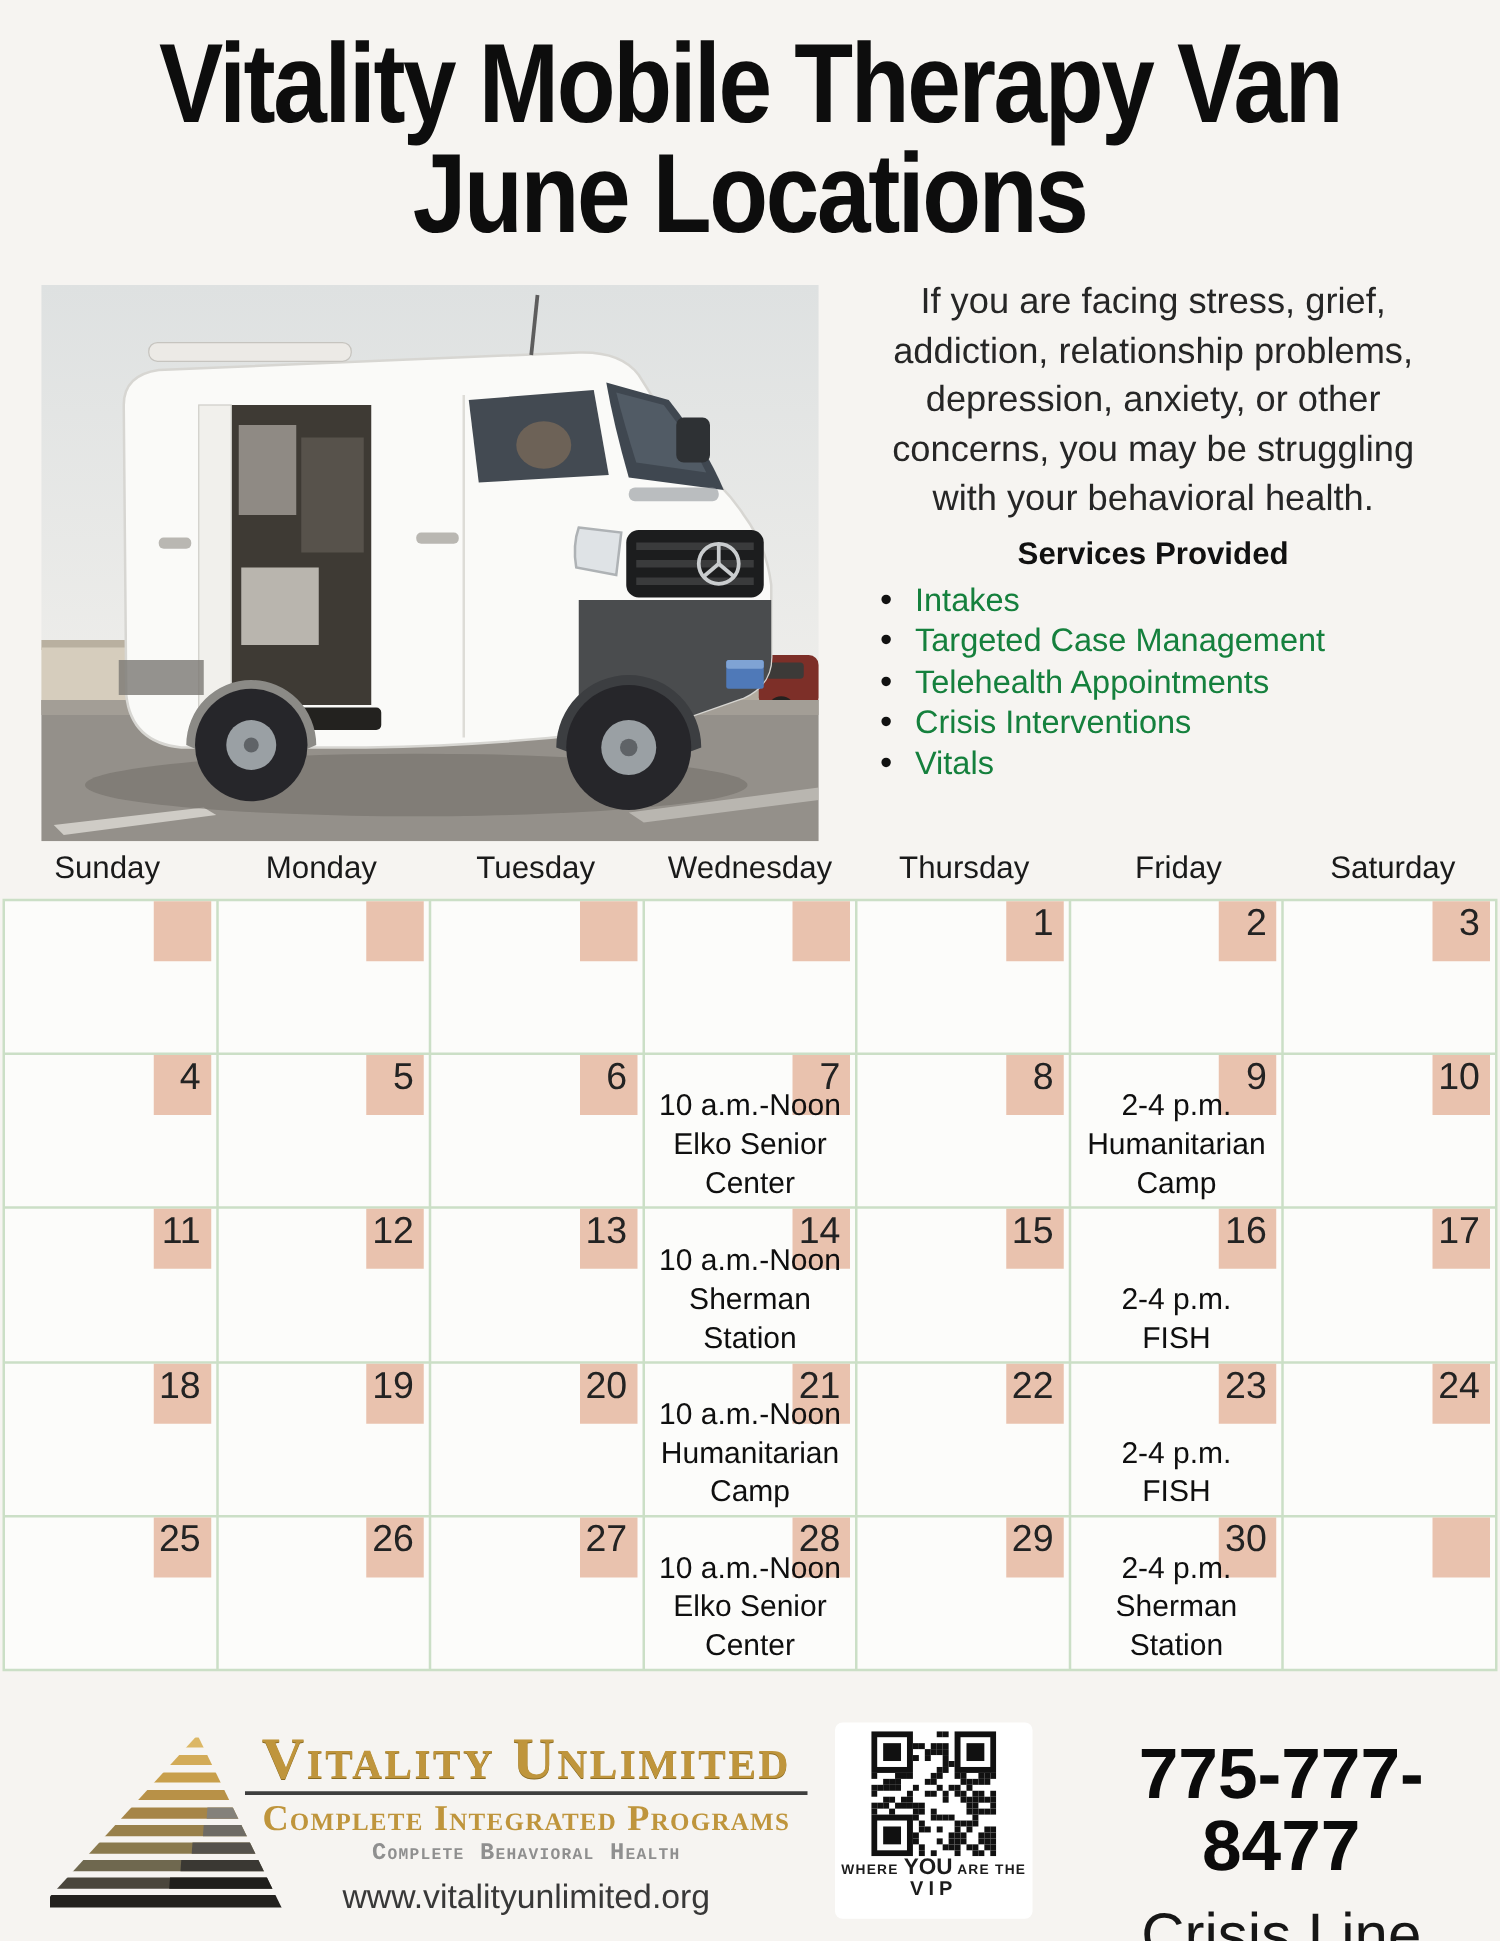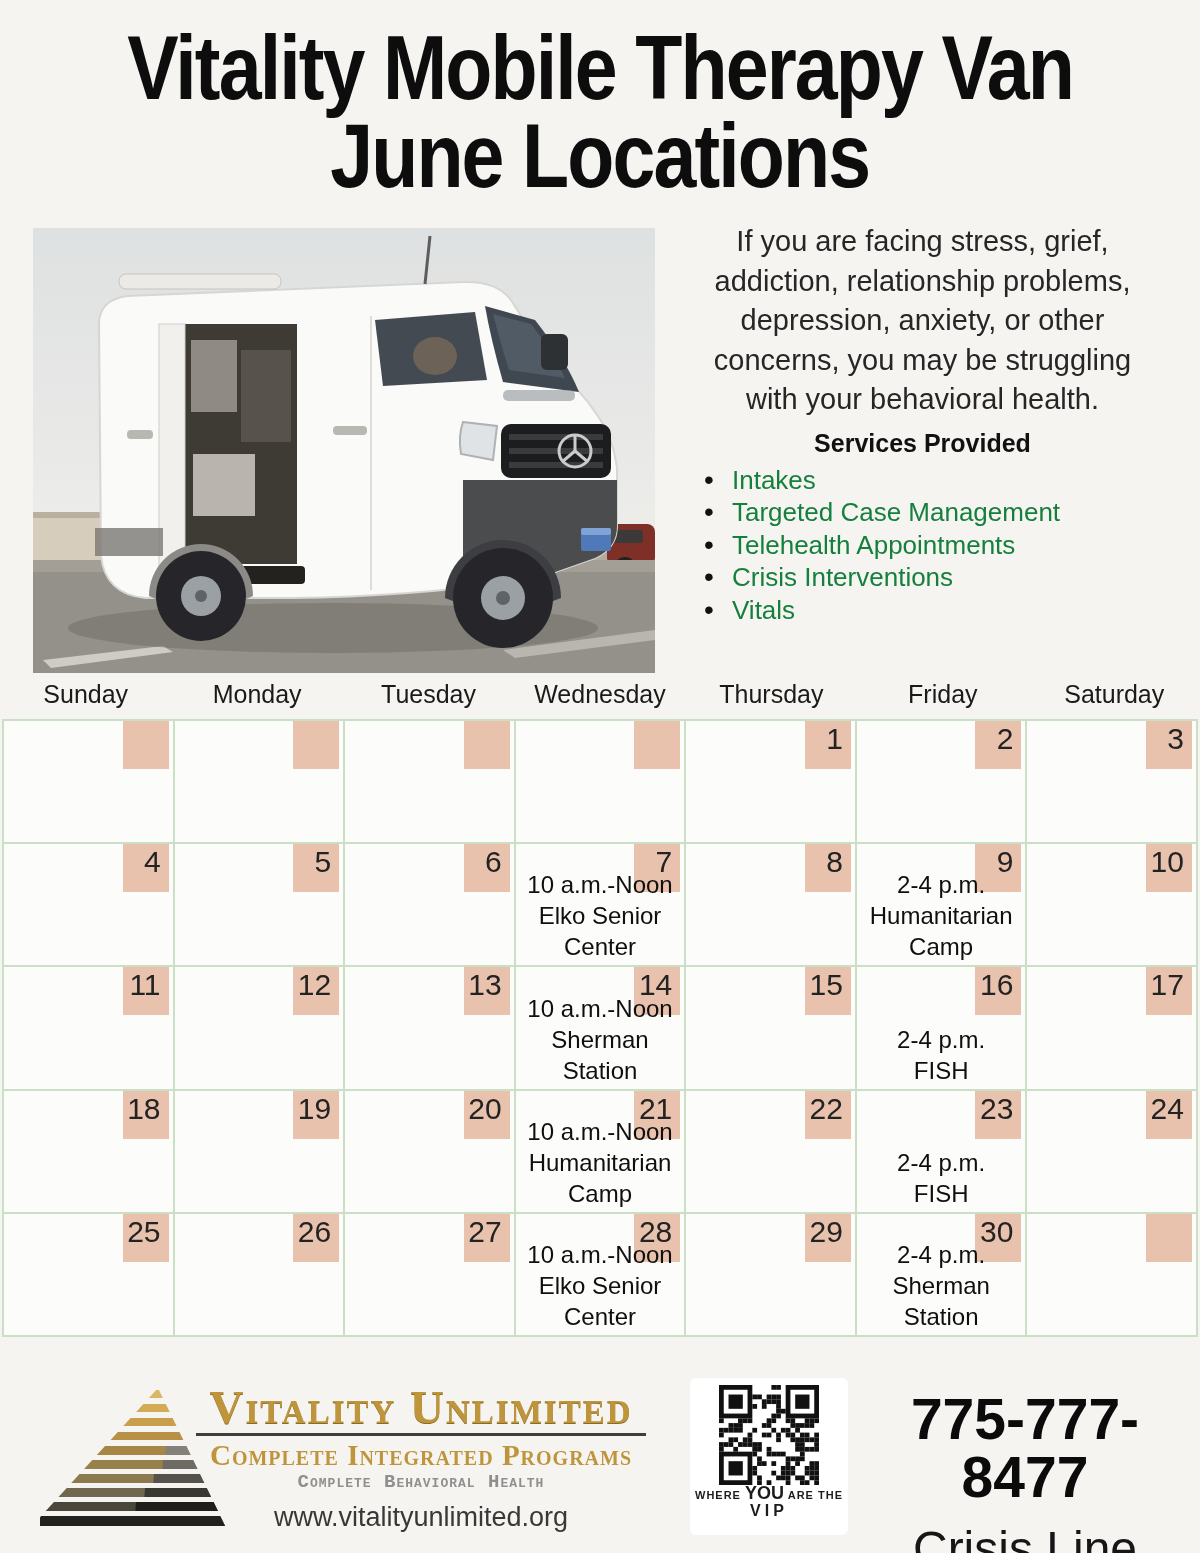--- a/index.html
+++ b/index.html
@@ -49,21 +49,21 @@
   .logo-text{position:absolute;left:182px;top:22px;width:478px;text-align:center;}
   .logo-primary{font-family:"Liberation Serif",serif;font-variant:small-caps;font-weight:700;
     font-size:47px;line-height:50px;color:var(--gold);letter-spacing:2px;text-shadow:0 1px 0 #8a6b24;}
   .logo-rule{height:3px;background:#3e3e3e;margin:1px 14px 3px 14px;}
   .logo-secondary{font-family:"Liberation Serif",serif;font-variant:small-caps;font-weight:700;
     font-size:29px;line-height:32px;color:var(--gold);letter-spacing:1px;}
   .logo-tagline{font-family:Liberation Mono, monospace;font-variant:small-caps;font-weight:700;
     font-size:19px;line-height:22px;color:#8f8f8f;letter-spacing:1px;}
   .logo-website{margin-top:9px;font-size:27px;color:#383838;}
 
-  .qr-card{position:absolute;left:690px;top:18px;width:158px;height:157px;background:#fff;
+  .qr-card{position:absolute;left:668px;top:18px;width:158px;height:157px;background:#fff;
     border-radius:6px;text-align:center;padding-top:7px;}
   .qr-card svg{display:block;margin:0 auto;}
   .qr-caption{margin-top:2px;font-weight:700;color:#1c1c1c;font-size:11px;letter-spacing:1px;
     text-transform:uppercase;line-height:13px;}
   .qr-caption .you{font-size:18px;letter-spacing:0;}
   .qr-vip{font-weight:700;color:#1c1c1c;font-size:16px;letter-spacing:4px;line-height:18px;}
 
   .phone-block{position:absolute;left:850px;top:30px;width:350px;text-align:center;}
   .phone-number{font-size:57px;font-weight:700;letter-spacing:0;color:#0b0b0b;line-height:58px;}
   .phone-label{margin-top:18px;font-size:48px;color:#161616;line-height:50px;}

